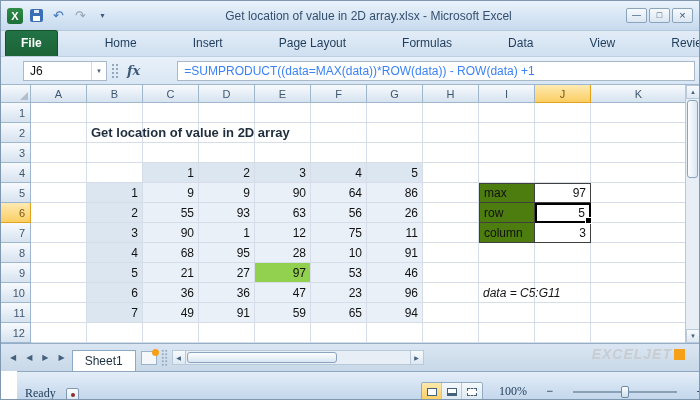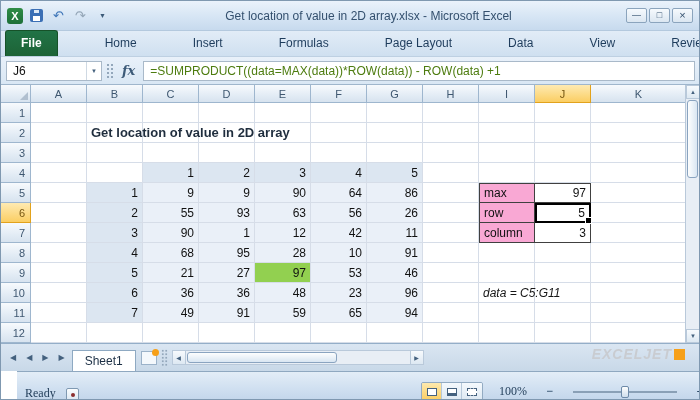--- a/index.html
+++ b/index.html
@@ -37,47 +37,47 @@
     border-radius:3px 3px 0 0; padding:5px 15px 6px; margin-right:3px; border:1px solid #165128; border-bottom:none; }
   .ribbon-right { margin-left:auto; display:flex; align-items:center; gap:5px; padding-bottom:4px; }
   .chev { font-size:10px; color:#44617e; font-weight:bold; }
   .help-ic { width:15px; height:15px; border-radius:50%; background:radial-gradient(circle at 35% 30%,#6fb0e8,#2c6cb0); color:#fff; font-size:10px; font-weight:bold; display:flex; align-items:center; justify-content:center; }
   .wbtn.small { width:18px; height:13px; font-size:8px; }
 
   
   #formulabar { position:absolute; top:56px; left:0; width:100%; height:28px;
     background:linear-gradient(#e9f1fa,#d9e7f4); border-bottom:1px solid #9fb6cc;
     display:flex; align-items:center; padding:0 2px; }
-  .namebox { width:96px; height:20px; background:#fff; border:1px solid #a9b9c9;
-    display:flex; align-items:center; font-size:12px; color:#111; margin-left:3px; }
+  .namebox { width:84px; height:20px; background:#fff; border:1px solid #a9b9c9;
+    display:flex; align-items:center; font-size:12px; color:#111; margin-left:20px; }
   .namebox .nbtext { flex:1; padding-left:6px; }
   .namebox .nbcaret { width:15px; height:100%; border-left:1px solid #cfd9e3; display:flex; align-items:center; justify-content:center; font-size:6px; color:#44617e; }
   .gripper { width:8px; height:16px; margin:0 4px; background:radial-gradient(#93a7bb 0.9px, transparent 1.1px) 0 0/4px 4px; }
   .fx { font-family:"DejaVu Serif", serif; font-style:italic; font-weight:bold; font-size:13px; color:#3c5a78; margin:0 8px 0 4px; }
-  .formula-field { flex:1; height:20px; background:#fff; border:1px solid #a9b9c9; font-size:12px; color:#4d7c0f;
-    padding:2px 6px; white-space:nowrap; overflow:hidden; margin-right:2px; }
+  .formula-field { flex:1; height:20px; background:#fff; border:1px solid #a9b9c9; font-size:12px; color:#3b82f6;
+    padding:2px 6px; white-space:nowrap; overflow:hidden; margin-right:2px;margin-left:29px; }
 
   
   #grid { position:absolute; top:84px; left:0; width:686px; height:258px; background:#fff;
     display:grid; grid-template-columns:30px repeat(10,56px) 1fr; grid-template-rows:18px repeat(12,20px); }
   .hdr { background:linear-gradient(#f7fafd,#e3ecf5 60%,#d7e3ef); border-right:1px solid #9eb6ce; border-bottom:1px solid #9eb6ce;
     color:#3e5770; font-size:11px; display:flex; align-items:center; justify-content:center; }
   .hdr.rowhdr { justify-content:flex-end; padding-right:5px; }
   .hdr.sel { background:linear-gradient(#feeab2,#fbce63); border-color:#e2a21c; color:#775712; }
   .hdr.corner { position:relative; }
   .hdr.corner::after { content:""; position:absolute; right:2px; bottom:2px;
     border-left:8px solid transparent; border-bottom:8px solid #b0bfcf; }
   .cell { border-right:1px solid #d6dde8; border-bottom:1px solid #d6dde8; background:#fff;
     font-size:12px; color:#111; display:flex; align-items:center; justify-content:flex-end; padding:0 4px; }
   .c-title { justify-content:flex-start; font-weight:bold; font-size:13px; color:#1f2d3d;
     white-space:nowrap; position:relative; z-index:6; background:transparent; }
   .c-thead { background:#dce6f1; }
   .c-tdata { background:#eaf0f8; }
   .c-max  { background:var(--max-highlight,#92d050); }
-  .c-rlabel { background:#f9a8d4; justify-content:flex-start;
+  .c-rlabel { background:#4d7c0f; justify-content:flex-start;
     border-left:1px solid #404040; border-right:1px solid #404040; border-bottom:1px solid #404040; }
   .c-rvalue { background:#fff; border-right:1px solid #404040; border-bottom:1px solid #404040; }
   .c-rt { border-top:1px solid #404040; }
   .c-note { font-style:italic; justify-content:flex-start; white-space:nowrap; position:relative; z-index:6; background:transparent; color:#161616; }
   .selcell { border:2px solid #000 !important; position:relative; z-index:5; }
   .selcell::after { content:""; position:absolute; right:-3px; bottom:-3px; width:5px; height:5px; background:#000; border:1px solid #fff; }
 
   
   #vscroll { position:absolute; top:84px; right:0; width:14px; height:258px; background:#e8eef5; border-left:1px solid #b9c9da; }
   .sbtn { width:14px; height:14px; display:flex; align-items:center; justify-content:center; font-size:6px; color:#44617e;
@@ -152,22 +152,22 @@
       <span class="wbtn">□</span>
       <span class="wbtn close">×</span>
     </div>
   </div>
 
   <div id="ribbonrow">
     <div id="ribbon-tabs">
         <div class="rtab file">File</div>
         <div class="rtab">Home</div>
         <div class="rtab">Insert</div>
+        <div class="rtab">Page Layout</div>
         <div class="rtab">Formulas</div>
-        <div class="rtab">Page Layout</div>
         <div class="rtab">Data</div>
         <div class="rtab">View</div>
         <div class="rtab">Review</div>
       </div>
     <div class="ribbon-right">
       <span class="chev">^</span>
       <span class="help-ic">?</span>
       <span class="wbtn small">—</span>
       <span class="wbtn small">□</span>
     </div>
@@ -267,21 +267,21 @@
       <div class="cell"></div>
       <div class="cell c-rlabel">row</div>
       <div class="cell c-rvalue selcell">5</div>
       <div class="cell"></div>
       <div class="hdr rowhdr">7</div>
       <div class="cell"></div>
       <div class="cell c-thead">3</div>
       <div class="cell c-tdata">90</div>
       <div class="cell c-tdata">1</div>
       <div class="cell c-tdata">12</div>
-      <div class="cell c-tdata">42</div>
+      <div class="cell c-tdata">75</div>
       <div class="cell c-tdata">11</div>
       <div class="cell"></div>
       <div class="cell c-rlabel">column</div>
       <div class="cell c-rvalue">3</div>
       <div class="cell"></div>
       <div class="hdr rowhdr">8</div>
       <div class="cell"></div>
       <div class="cell c-thead">4</div>
       <div class="cell c-tdata">68</div>
       <div class="cell c-tdata">95</div>
@@ -302,21 +302,21 @@
       <div class="cell c-tdata">46</div>
       <div class="cell"></div>
       <div class="cell"></div>
       <div class="cell"></div>
       <div class="cell"></div>
       <div class="hdr rowhdr">10</div>
       <div class="cell"></div>
       <div class="cell c-thead">6</div>
       <div class="cell c-tdata">36</div>
       <div class="cell c-tdata">36</div>
-      <div class="cell c-tdata">48</div>
+      <div class="cell c-tdata">47</div>
       <div class="cell c-tdata">23</div>
       <div class="cell c-tdata">96</div>
       <div class="cell"></div>
       <div class="cell c-note">data = C5:G11</div>
       <div class="cell"></div>
       <div class="cell"></div>
       <div class="hdr rowhdr">11</div>
       <div class="cell"></div>
       <div class="cell c-thead">7</div>
       <div class="cell c-tdata">49</div>

